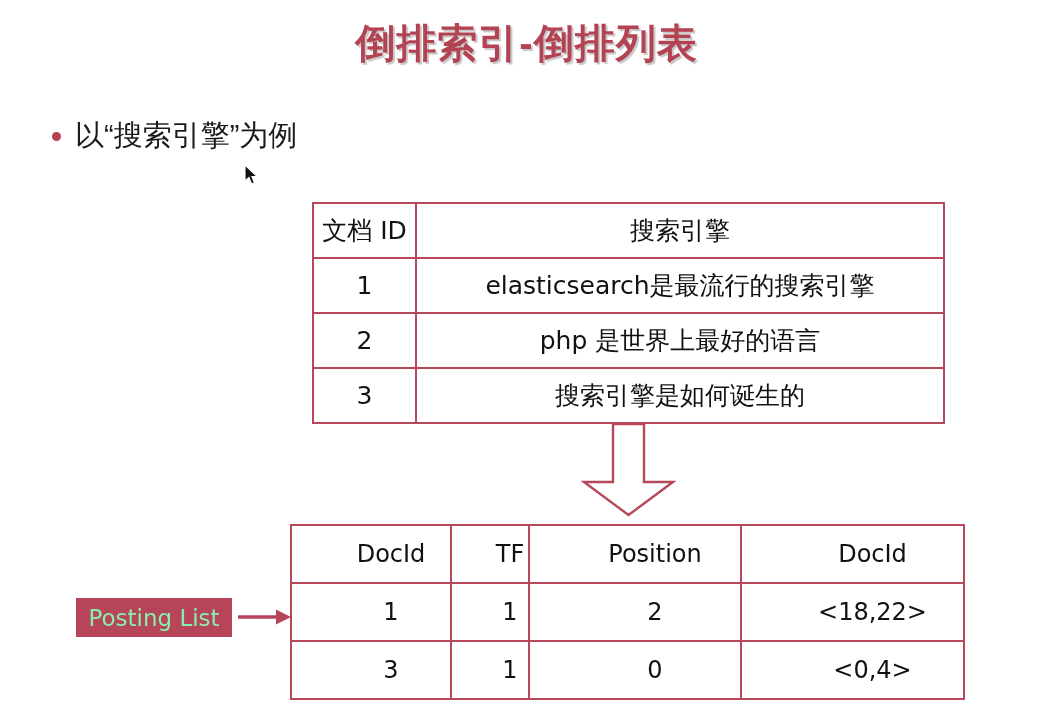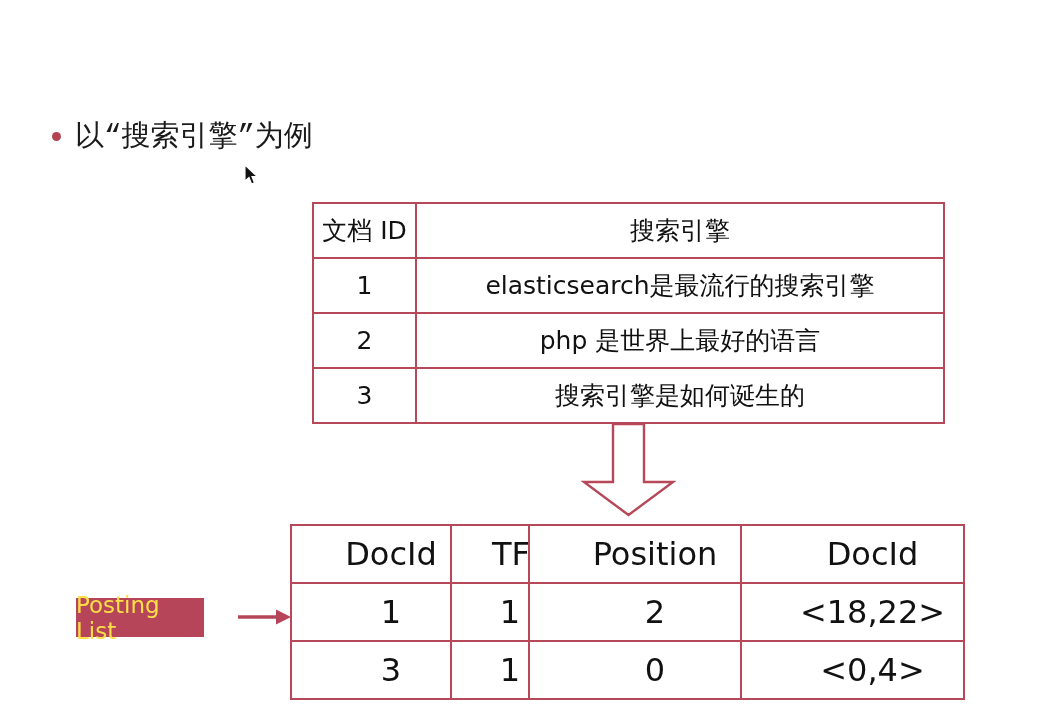--- a/index.html
+++ b/index.html
@@ -49,21 +49,21 @@
     height: 9px;
     border-radius: 50%;
     background: #b34253;
     margin-right: 14px;
     flex: none;
   }
   #bullet-text {
     font-size: 29px;
     color: #1a1a1a;
     white-space: nowrap;
-    font-family: Liberation Mono, monospace;
+    font-family: Liberation Sans, sans-serif;
   }
 
   
   #mouse-cursor {
     position: absolute;
     left: 244px;
     top: 164px;
     width: 16px;
     height: 22px;
   }
@@ -108,56 +108,57 @@
   }
 
   
   #posting-table {
     left: 290px;
     top: 524px;
     width: 673px;
   }
   #posting-table td {
     height: 56px;
-    font-size: 32px;
+    font-size: 24px;
     padding-left: 40px;
   }
   #posting-table .col-docid    { width: 160px; }
   #posting-table .col-tf       { width: 78px; }
   #posting-table .col-position { width: 212px; }
   #posting-table .col-offset   { width: 223px; }
 
   
   #posting-label {
     position: absolute;
     left: 76px;
     top: 598px;
-    width: 128px;
+    width: 156px;
     height: 39px;
     background: #b7455a;
-    color: #fde047;
+    color: #86efac;
     display: flex;
     align-items: center;
     justify-content: center;
     font-size: 23px;
     font-family: "DejaVu Sans", "Liberation Sans", sans-serif;
   }
   #posting-arrow {
     position: absolute;
     left: 238px;
     top: 606px;
     width: 54px;
     height: 22px;
   }
 </style>
 </head>
 <body>
 
 <div id="slide">
 
+  <div id="slide-title">倒排索引-倒排列表</div>
 
   <div id="bullet-row">
     <span id="bullet-dot"></span>
     <span id="bullet-text">以“搜索引擎”为例</span>
   </div>
 
   <svg id="mouse-cursor" viewBox="0 0 16 22">
     <polygon points="1,1 1,17 5,13.5 7.6,20 10.4,18.8 7.9,12.6 13,12.4" fill="#111111" stroke="#ffffff" stroke-width="1.1"></polygon>
   </svg>
 

